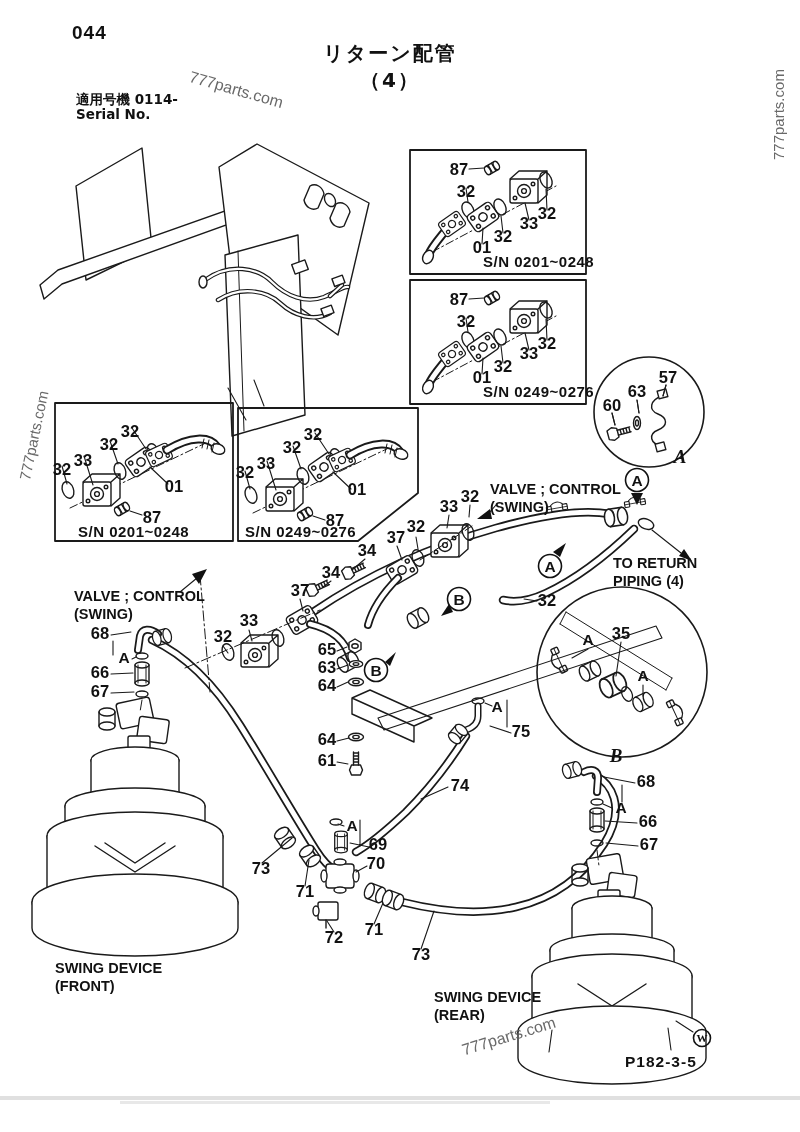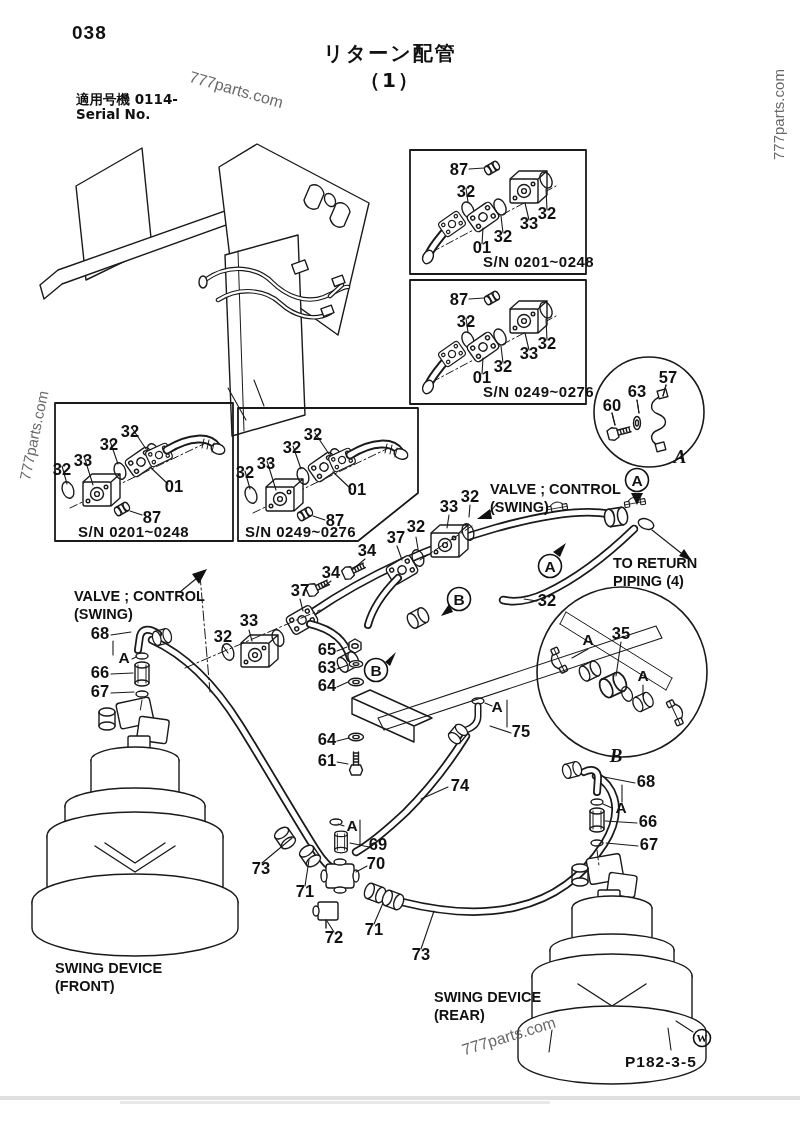--- a/index.html
+++ b/index.html
@@ -448,22 +448,22 @@
           <text x="434" y="1020" class="t-note" text-anchor="start">(REAR)</text>
           <text x="625" y="1067" class="t-pn" text-anchor="start">P182-3-5</text>
           <g>
             <circle cx="702" cy="1038" r="8.5" class="circ-outline"></circle>
             <text x="702" y="1042" class="t-w" text-anchor="middle">W</text>
           </g>
         </g>
   </g>
 </svg>
 
-<div class="hdr-num">038</div>
-<div class="title-jp">リターン配管（1）</div>
+<div class="hdr-num">044</div>
+<div class="title-jp">リターン配管（4）</div>
 <div class="serial">
   <div>適用号機  0114-</div>
   <div>Serial No.</div>
 </div>
 <div class="wm wm1">777parts.com</div>
 <div class="wm wm2">777parts.com</div>
 <div class="wm wm3">777parts.com</div>
 <div class="wm wm4">777parts.com</div>
 
 </div>

